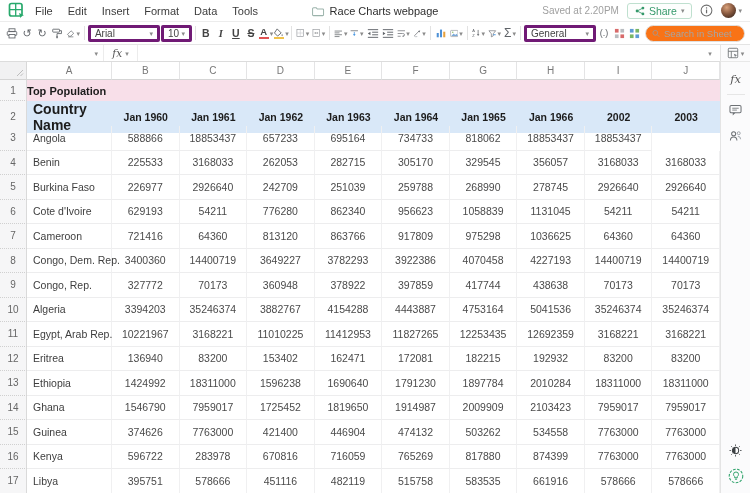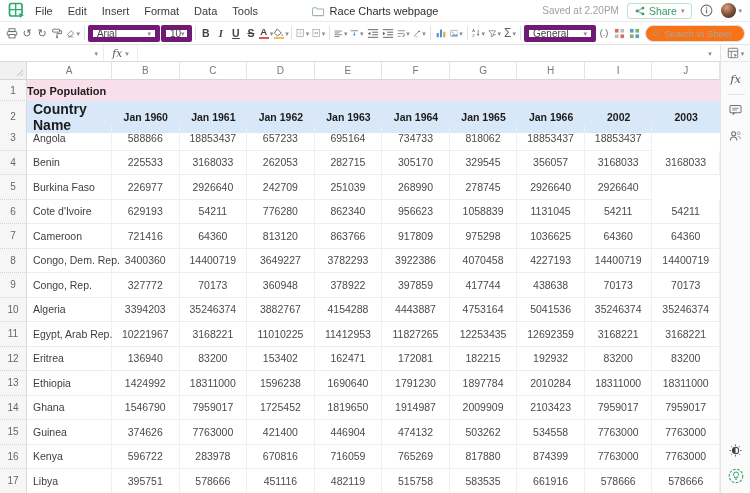--- a/index.html
+++ b/index.html
@@ -22,21 +22,21 @@
     background: radial-gradient(circle at 38% 30%, #d9a27c 0%, #8a5a40 45%, #402b20 85%); }
   .chev { font-size:7px; color:#8b8b8b; line-height:1; }
 
   
   .toolbar { height:23px; display:flex; align-items:center; padding:0 5px; gap:1px;
     border-bottom:1px solid #e4e4e4; background:#fff; overflow:hidden; }
   .tbtn { height:18px; min-width:14px; padding:0 1px; display:flex; align-items:center; justify-content:center;
     color:#5f6368; border-radius:2px; gap:1px; }
   .tbtn svg { display:block; }
   .tsep { width:1px; height:14px; background:#e2e2e2; margin:0 2px; flex:none; }
-  .tsel { height:17px; border:5px solid #701a75; border-radius:2px; display:flex; align-items:center;
+  .tsel { height:17px; border:3px solid #701a75; border-radius:2px; display:flex; align-items:center;
     padding:0 4px; font-size:10px; color:#444; justify-content:space-between; background:#fff; flex:none; }
   .glyph { font-size:11px; color:#5f6368; line-height:1; }
   .fmt-letter { font-size:10.5px; font-weight:bold; color:#444; }
   .fmt-i { font-style:italic; font-family:"Liberation Serif", serif; }
   .fmt-u { text-decoration:underline; }
   .fmt-s { text-decoration:line-through; }
   .search-box { height:17px; width:100px; border:1px solid #e0e0e0; border-radius:9px; display:flex;
     align-items:center; padding:0 6px; gap:4px; margin-left:3px; background:#f97316; flex:none; }
   .search-box input { border:none; outline:none; width:74px; font-size:9.5px; color:#444;
     font-family:"Liberation Sans", sans-serif; background:transparent; }
@@ -425,20 +425,21 @@
           <div class="c-num">3168033</div>
           <div class="c-num">3168033</div>
         </div>
         <div class="grow" style="height: 24.5px;">
           <div class="rnum">5</div>
           <div class="c-country">Burkina Faso</div>
           <div class="c-num">226977</div>
           <div class="c-num">2926640</div>
           <div class="c-num">242709</div>
           <div class="c-num">251039</div>
+          <div class="c-num">259788</div>
           <div class="c-num">268990</div>
           <div class="c-num">278745</div>
           <div class="c-num">2926640</div>
           <div class="c-num">2926640</div>
         </div>
         <div class="grow" style="height: 24.5px;">
           <div class="rnum">6</div>
           <div class="c-country">Cote d'Ivoire</div>
           <div class="c-num">629193</div>
           <div class="c-num">54211</div>

